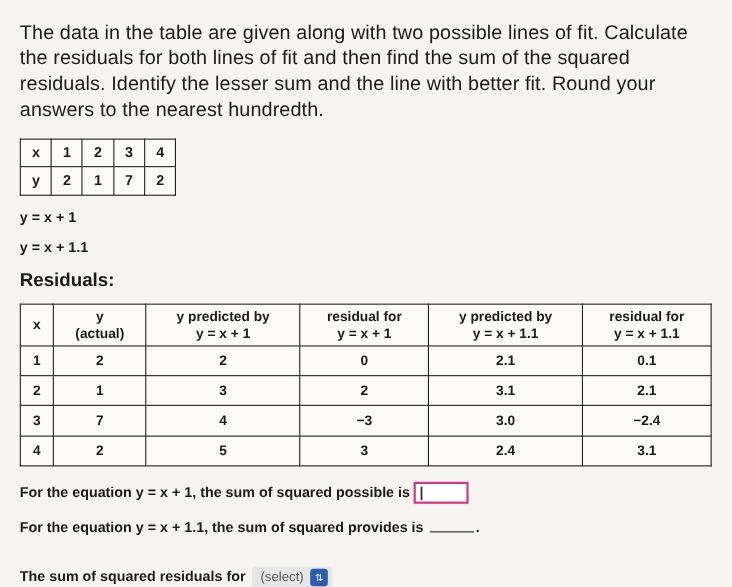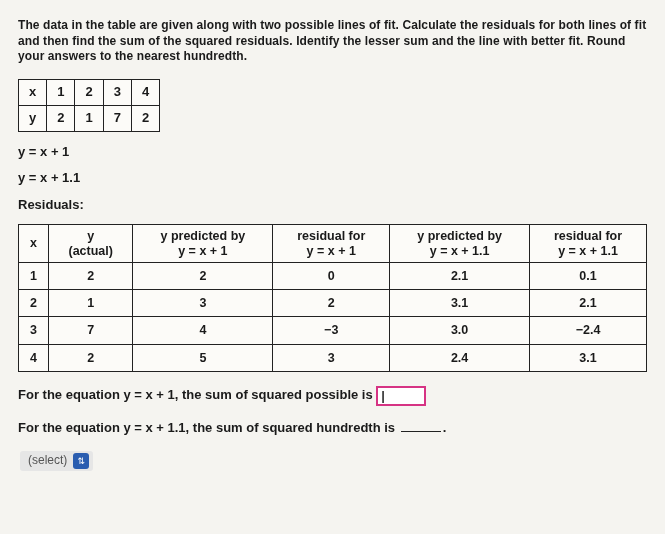--- a/index.html
+++ b/index.html
@@ -8,22 +8,22 @@
     padding: 18px;
     width: 665px;
     height: 534px;
     font-family: Arial, Helvetica, sans-serif;
     font-size: 13px;
     color: #1a1a1a;
     background: #f5f4f0;
     line-height: 1.3;
   }
   .instructions {
-    font-weight: bold;
-    font-size: 12px;
+    font-weight: normal;
+    font-size: 18px;
     margin-bottom: 14px;
     letter-spacing: 0.1px;
   }
   table.data-table, table.residual-table {
     border-collapse: collapse;
     background: #fcfbf8;
     margin-bottom: 12px;
   }
   table.data-table td, table.data-table th {
     border: 1.5px solid #222;
@@ -36,21 +36,21 @@
   .eq-list {
     margin: 8px 0 10px 0;
   }
   .eq-list div {
     margin: 10px 0;
     font-weight: bold;
     font-size: 13px;
   }
   .label-res {
     font-weight: bold;
-    font-size: 13px;
+    font-size: 17px;
     margin: 6px 0 10px 0;
   }
   table.residual-table th, table.residual-table td {
     border: 1.5px solid #222;
     padding: 5px 8px;
     text-align: center;
     font-size: 12.5px;
     font-weight: bold;
   }
   table.residual-table th {
@@ -89,21 +89,21 @@
   .select-btn {
     display: inline-flex;
     align-items: center;
     background: #e6e6e6;
     border-radius: 3px;
     padding: 2px 4px 2px 8px;
     font-weight: normal;
     color: #555;
     font-size: 12px;
     vertical-align: middle;
-    margin: 0 2px;
+    margin: 12px 2px;
   }
   .select-arrows {
     display: inline-block;
     background: #2a5db0;
     color: #fff;
     border-radius: 3px;
     width: 16px;
     height: 16px;
     font-size: 9px;
     text-align: center;
@@ -187,22 +187,23 @@
   </tr>
 </tbody>
   </table>
 
 <div class="sentence">
   <span>For the equation y = x + 1, the sum of squared possible is</span>
   <span class="input-box"><span class="cursor">|</span></span>
 </div>
 
 <div class="sentence">
-  <span>For the equation y = x + 1.1, the sum of squared hundredth is</span>
+  <span>For the equation y = x + 1.1, the sum of squared provides is</span>
   <span class="blank-line"></span><span class="dot">.</span>
 </div>
 
 <div class="sentence">
+  <span>The sum of squared residuals for</span>
   <span class="select-btn">
     <span>(select)</span>
     <span class="select-arrows">⇅</span>
   </span>
 </div>
 
 </body></html>

